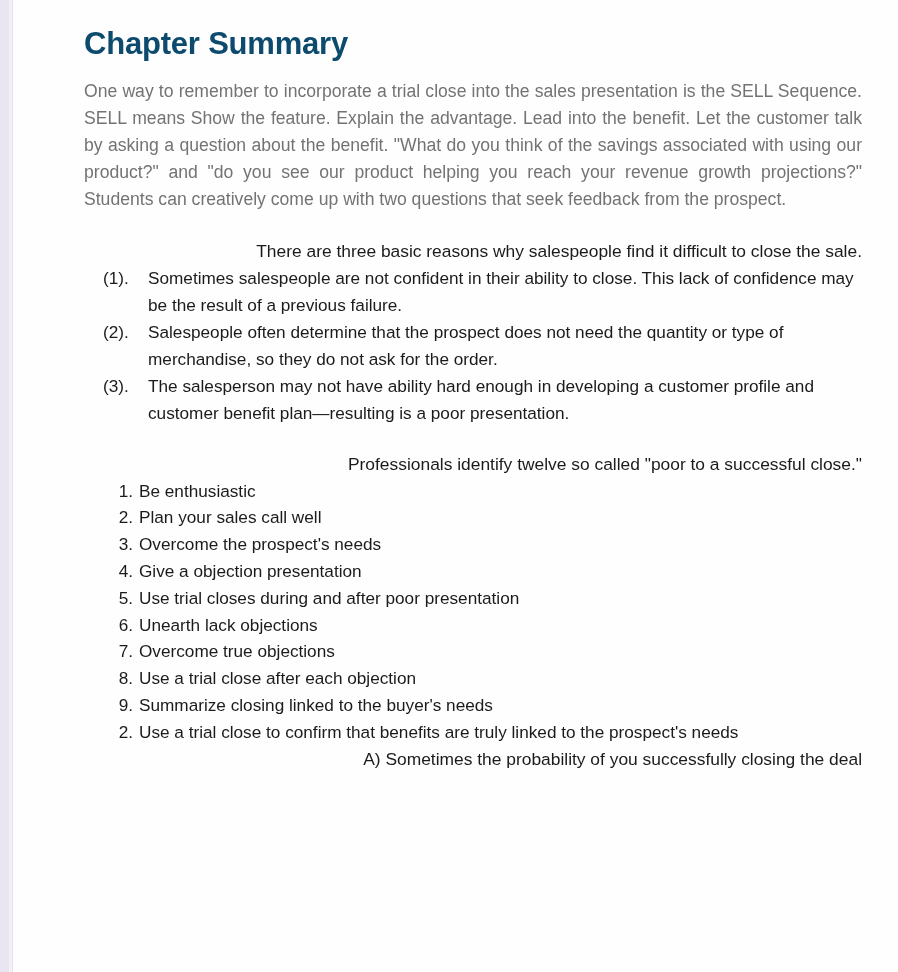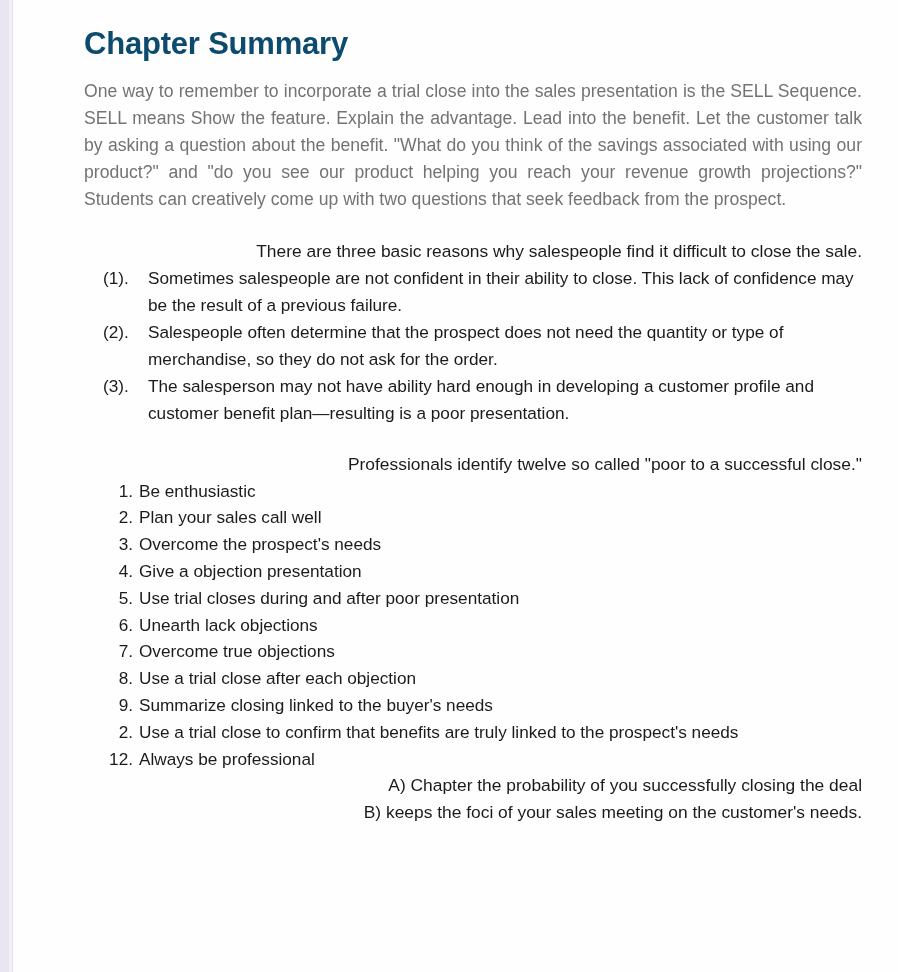--- a/index.html
+++ b/index.html
@@ -194,25 +194,20 @@
         <span class="item-text">Use a trial close after each objection</span>
       </li>
       <li>
         <span class="marker">9.</span>
         <span class="item-text">Summarize closing linked to the buyer's needs</span>
       </li>
       <li>
         <span class="marker">2.</span>
         <span class="item-text">Use a trial close to confirm that benefits are truly linked to the prospect's needs</span>
       </li>
-      <li>
-        <span class="marker">12.</span>
-        <span class="item-text">Always be professional</span>
-      </li>
     </ul>
 
 
-    <p class="plain-line">A) Chapter the probability of you successfully closing the deal</p>
-
-    <p class="plain-line">B) keeps the foci of your sales meeting on the customer's needs.</p>
+    <p class="plain-line">A) Sometimes the probability of you successfully closing the deal</p>
+
 
   </div>
 </div>
 
 </body></html>

